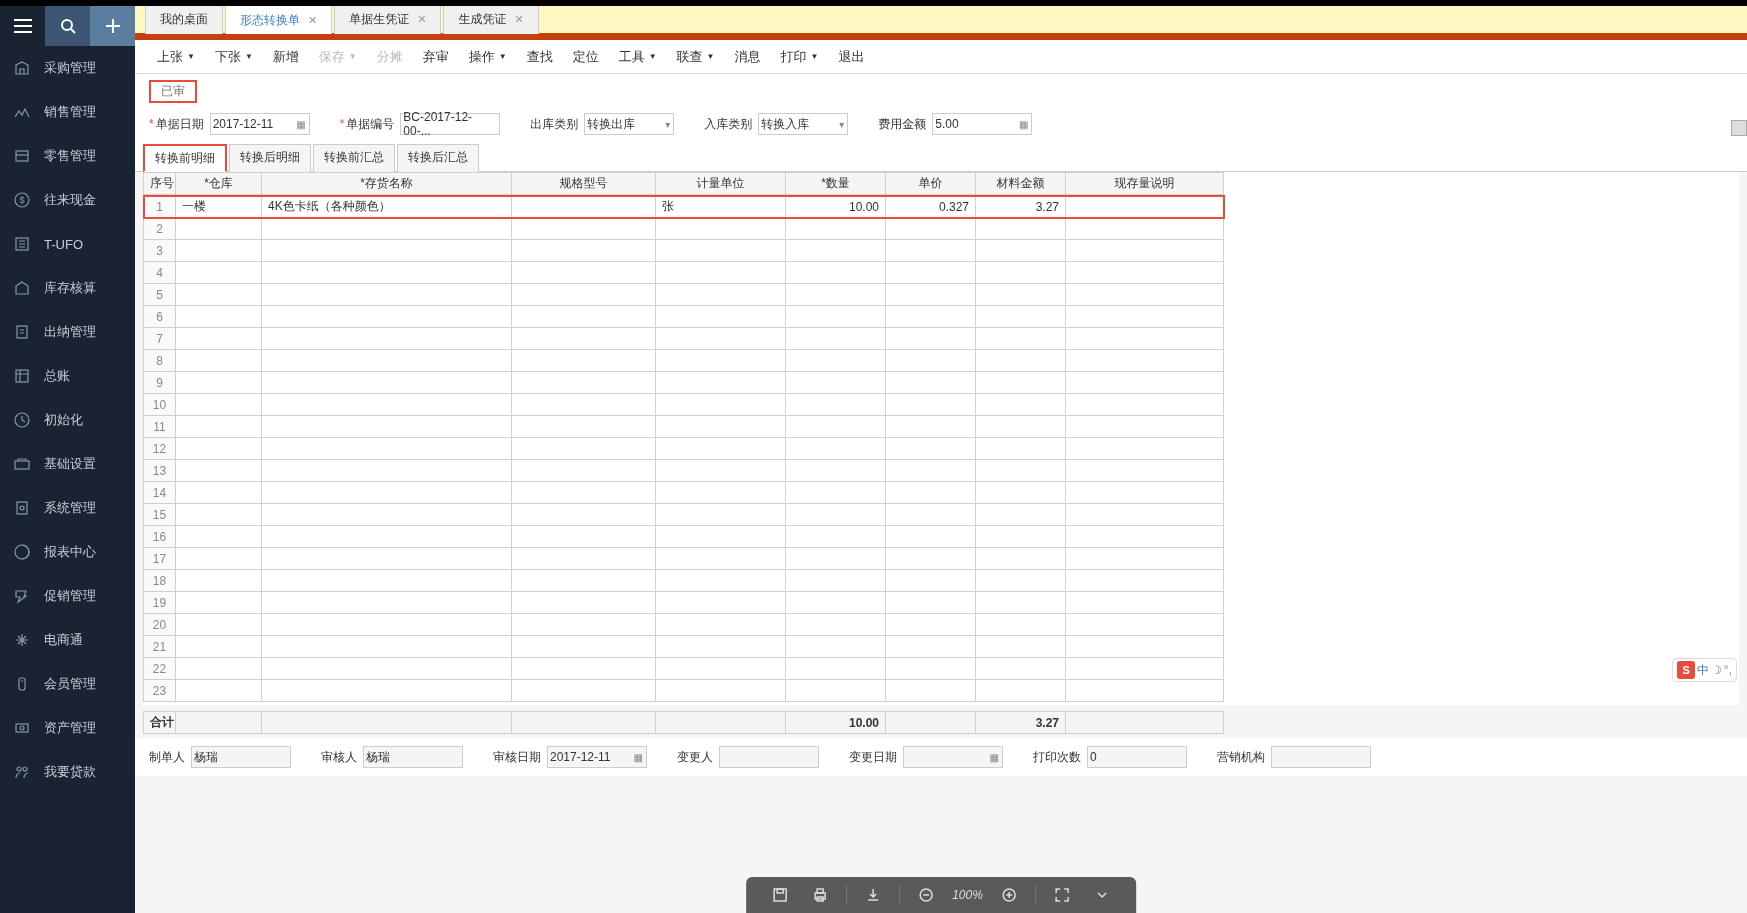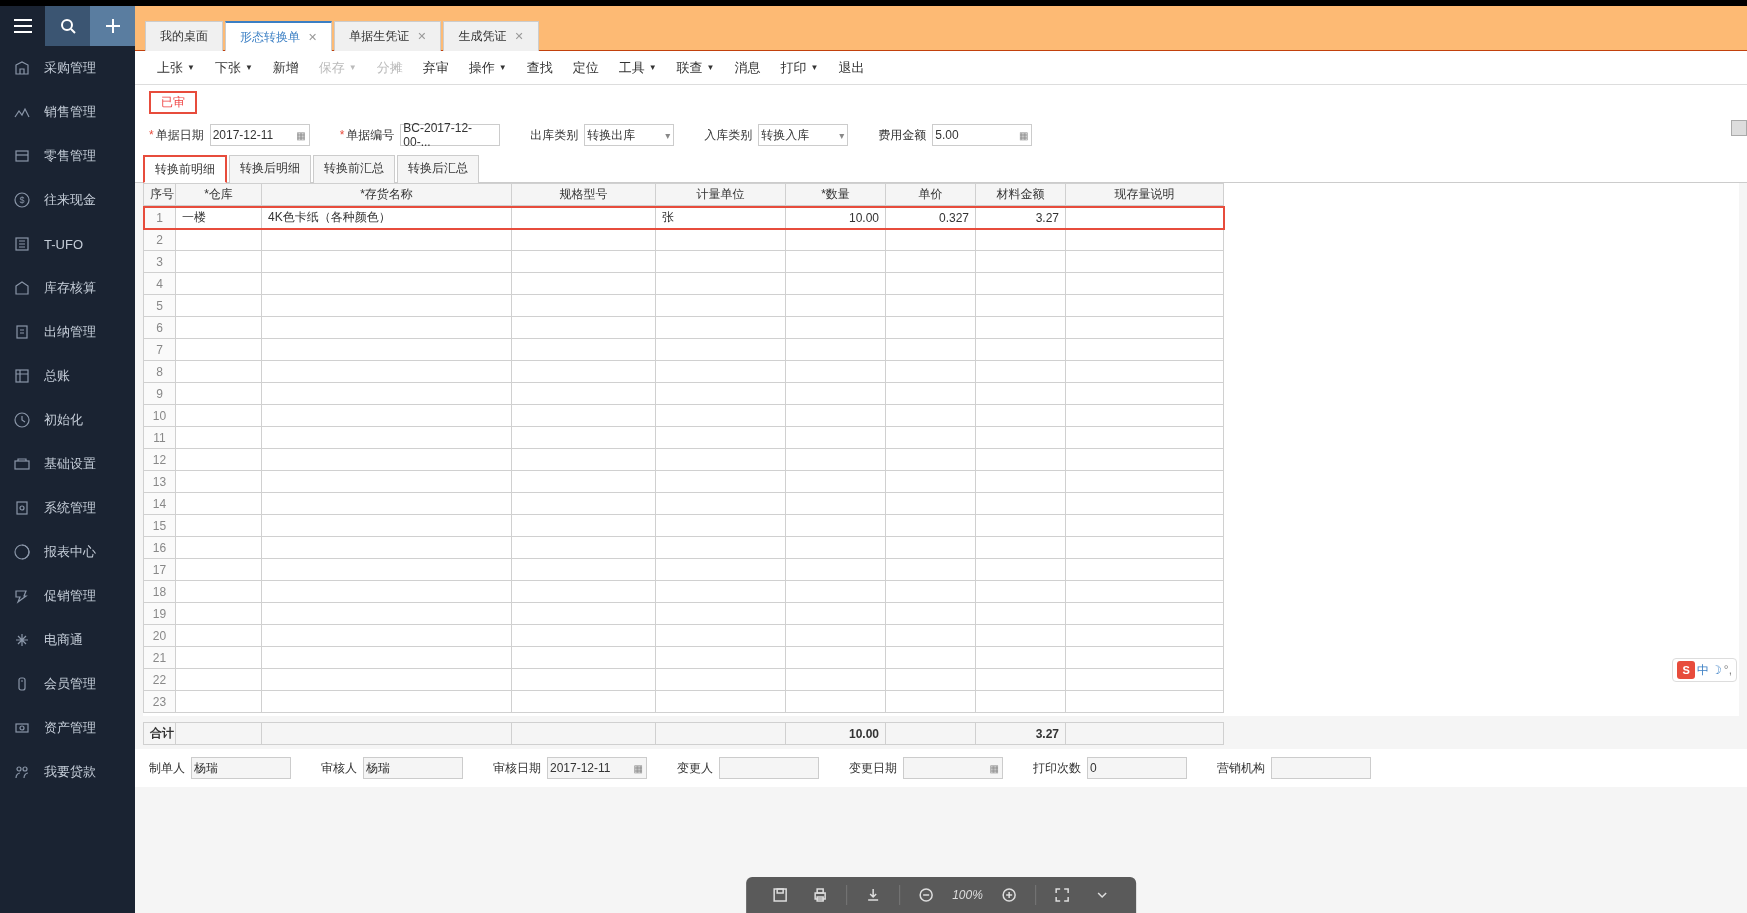--- a/index.html
+++ b/index.html
@@ -18,34 +18,34 @@
 .sidebar-top-btn.add { background: #5a7da0; }
 .sidebar-item { display: flex; align-items: center; height: 44px; padding: 0 12px; cursor: pointer; gap: 12px; }
 .sidebar-icon { width: 20px; height: 20px; display: flex; align-items: center; justify-content: center; flex-shrink: 0; }
 .sidebar-icon svg { stroke: #8a96a8; fill: none; }
 .sidebar-label { font-size: 13px; color: #c5cdd8; }
 
 
 .main { flex: 1; display: flex; flex-direction: column; background: #f5f5f5; position: relative; padding-top: 6px; }
 
 
-.tabs { display: flex; background: #fdba74; height: 45px; align-items: flex-end; padding-left: 10px; gap: 0; border-bottom: 1px solid #c2410c; }
+.tabs { display: flex; background: #fef9c3; height: 34px; align-items: flex-end; padding-left: 10px; gap: 0; border-bottom: 7px solid #c2410c; }
 .tab { display: flex; align-items: center; height: 30px; padding: 0 14px; background: #f0f0f0; border: 1px solid #ccc; border-bottom: none; margin-right: 2px; cursor: pointer; font-size: 12px; gap: 8px; position: relative; top: 1px; }
 .tab.active { background: #fff; color: #3b7fc4; border-top: 2px solid #3b7fc4; }
 .tab-close { color: #999; font-size: 11px; }
 
 
 .toolbar { display: flex; align-items: center; height: 34px; background: #fff; padding: 0 14px; gap: 4px; border-bottom: 1px solid #ddd; }
 .toolbar-item { padding: 4px 8px; cursor: pointer; color: #333; font-size: 13px; display: flex; align-items: center; gap: 2px; }
 .toolbar-item.disabled { color: #bbb; }
 .dropdown-arrow { font-size: 8px; margin-left: 2px; }
 
 
 .status-area { padding: 6px 14px 2px; background: #fff; }
-.status-badge { display: inline-block; border: 2px solid #e74c3c; color: #ef4444; padding: 1px 10px; font-size: 12px; }
+.status-badge { display: inline-block; border: 2px solid #e74c3c; color: #737373; padding: 1px 10px; font-size: 12px; }
 
 
 .form-row { display: flex; align-items: center; background: #fff; padding: 8px 14px; gap: 30px; flex-wrap: wrap; }
 .field { display: flex; align-items: center; gap: 6px; }
 .field-label { font-size: 12px; white-space: nowrap; }
 .req { color: #e74c3c; margin-right: 2px; }
 .field-input { border: 1px solid #ccc; height: 22px; padding: 0 2px; background: #fff; font-size: 12px; display: flex; align-items: center; position: relative; }
 .field-input.date { width: 100px; }
 .field-input.text { width: 100px; }
 .field-input.select { width: 90px; }

